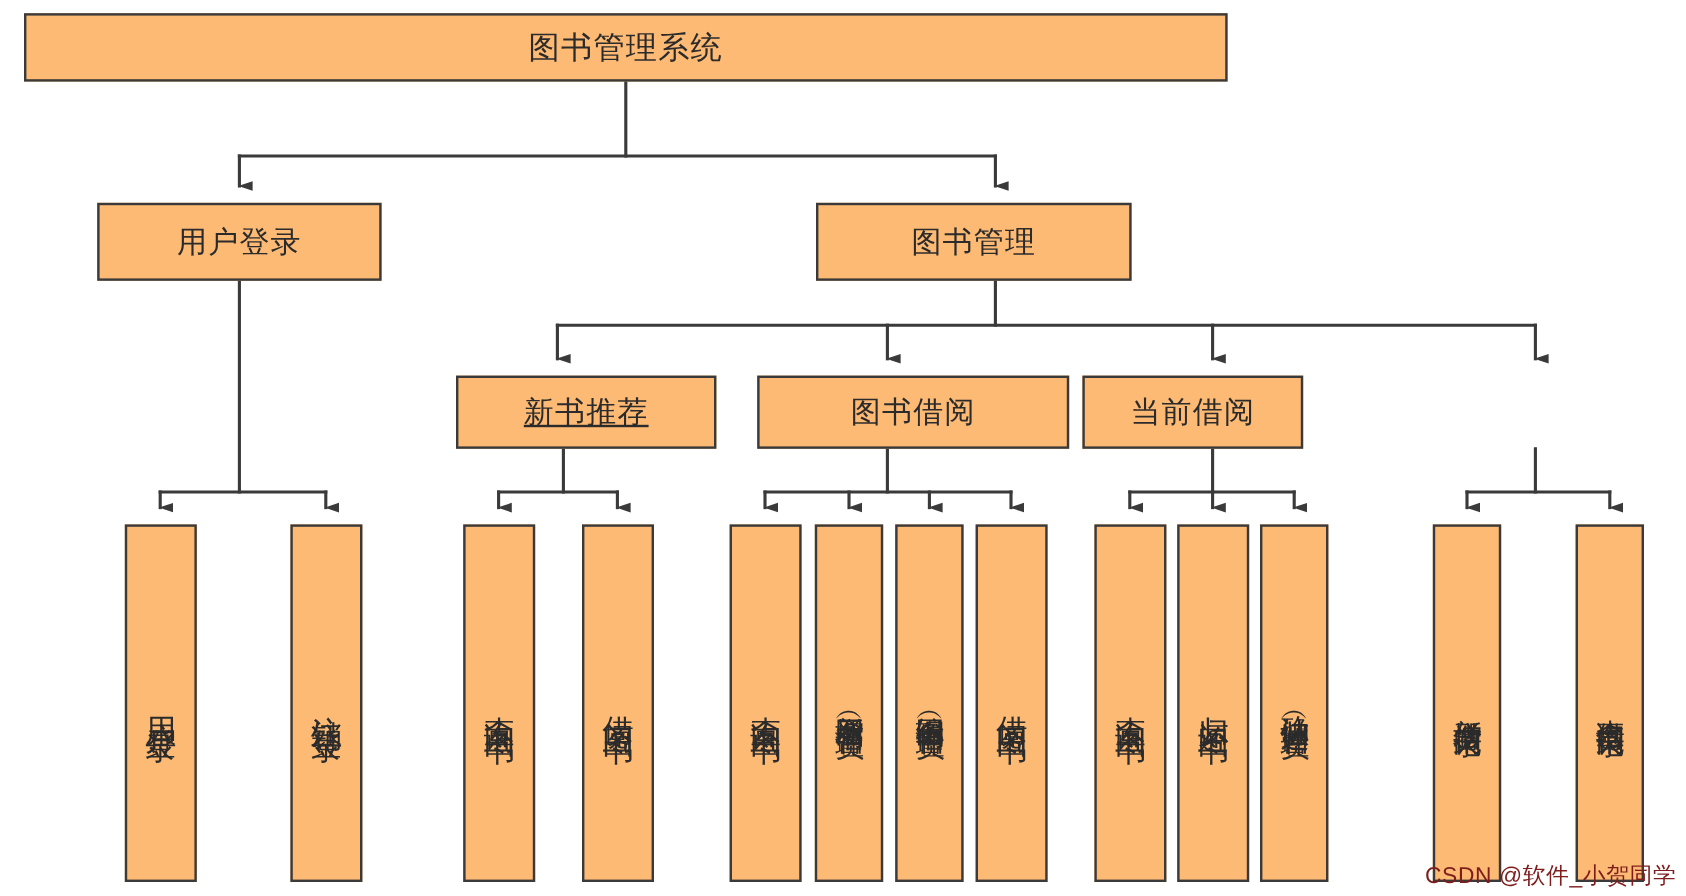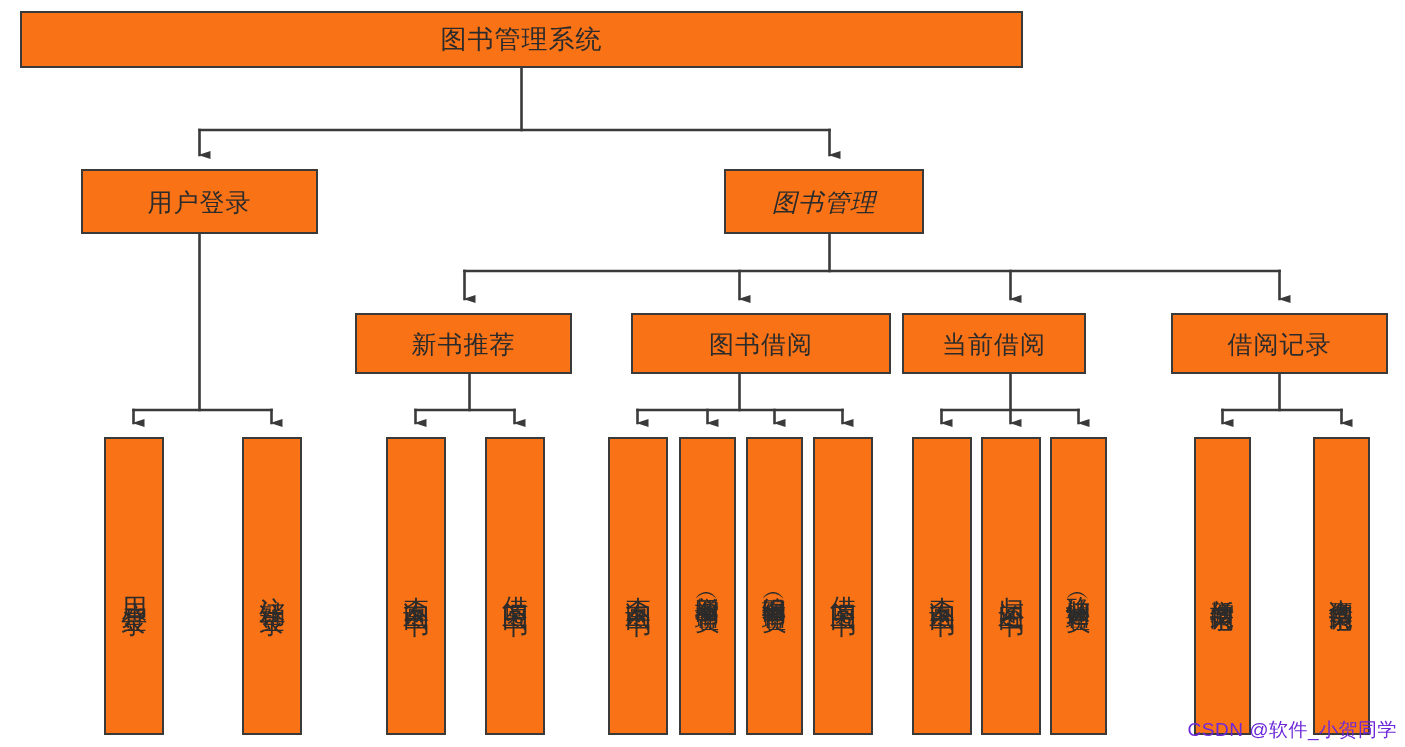--- a/index.html
+++ b/index.html
@@ -10,21 +10,21 @@
     font-family:"Liberation Sans","DejaVu Sans",sans-serif;
     overflow:hidden;
   }
   #canvas{position:relative;width:1405px;height:747px;}
 
   svg#edges{position:absolute;left:0;top:0;width:1405px;height:747px;pointer-events:none;}
 
   .node{
     position:absolute;
     box-sizing:border-box;
-    background:#f97316;
+    background:#fdba74;
     border:2.5px solid #3a3a3a;
     display:flex;
     align-items:center;
     justify-content:center;
     color:#2b2b2b;
     text-align:center;
   }
   .node .lbl{
     display:block;
     line-height:1.12;
@@ -50,21 +50,21 @@
     letter-spacing:5px;
     white-space:nowrap;
   }
   .leaf.tight .lbl{font-size:24px;letter-spacing:2px;}
 
   #watermark{
     position:absolute;
     right:8px;
     bottom:4px;
     font-size:19px;
-    color:#6d28d9;
+    color:#7f1d1d;
     white-space:nowrap;
     letter-spacing:0.5px;
   }
 </style>
 </head>
 <body>
 
 <div id="canvas">
 
   <svg id="edges" viewBox="0 0 1405 747" xmlns="http://www.w3.org/2000/svg">
@@ -120,39 +120,36 @@
   </svg>
 
   <div class="node root h-node" style="left:20px;top:11px;width:1003px;height:57px;">
     <span class="lbl">图书管理系统</span>
   </div>
 
   <div class="node h-node" style="left:81px;top:169px;width:237px;height:65px;">
     <span class="lbl">用户登录</span>
   </div>
 
-  <div class="node h-node" style="left:724px;top:169px;width:200px;height:65px;font-style:italic;">
+  <div class="node h-node" style="left:680px;top:169px;width:263px;height:65px;">
     <span class="lbl">图书管理</span>
   </div>
 
-  <div class="node h-node" style="left:355px;top:313px;width:217px;height:61px;">
+  <div class="node h-node" style="left:380px;top:313px;width:217px;height:61px;text-decoration:underline;">
     <span class="lbl">新书推荐</span>
   </div>
 
   <div class="node h-node" style="left:631px;top:313px;width:260px;height:61px;">
     <span class="lbl">图书借阅</span>
   </div>
 
   <div class="node h-node" style="left:902px;top:313px;width:184px;height:61px;">
     <span class="lbl">当前借阅</span>
   </div>
 
-  <div class="node h-node" style="left:1171px;top:313px;width:217px;height:61px;">
-    <span class="lbl">借阅记录</span>
-  </div>
 
   <div class="node leaf" style="left:104px;top:437px;width:60px;height:298px;">
     <span class="lbl">用户登录</span>
   </div>
 
   <div class="node leaf" style="left:242px;top:437px;width:60px;height:298px;">
     <span class="lbl">注销登录</span>
   </div>
 
   <div class="node leaf" style="left:386px;top:437px;width:60px;height:298px;">

